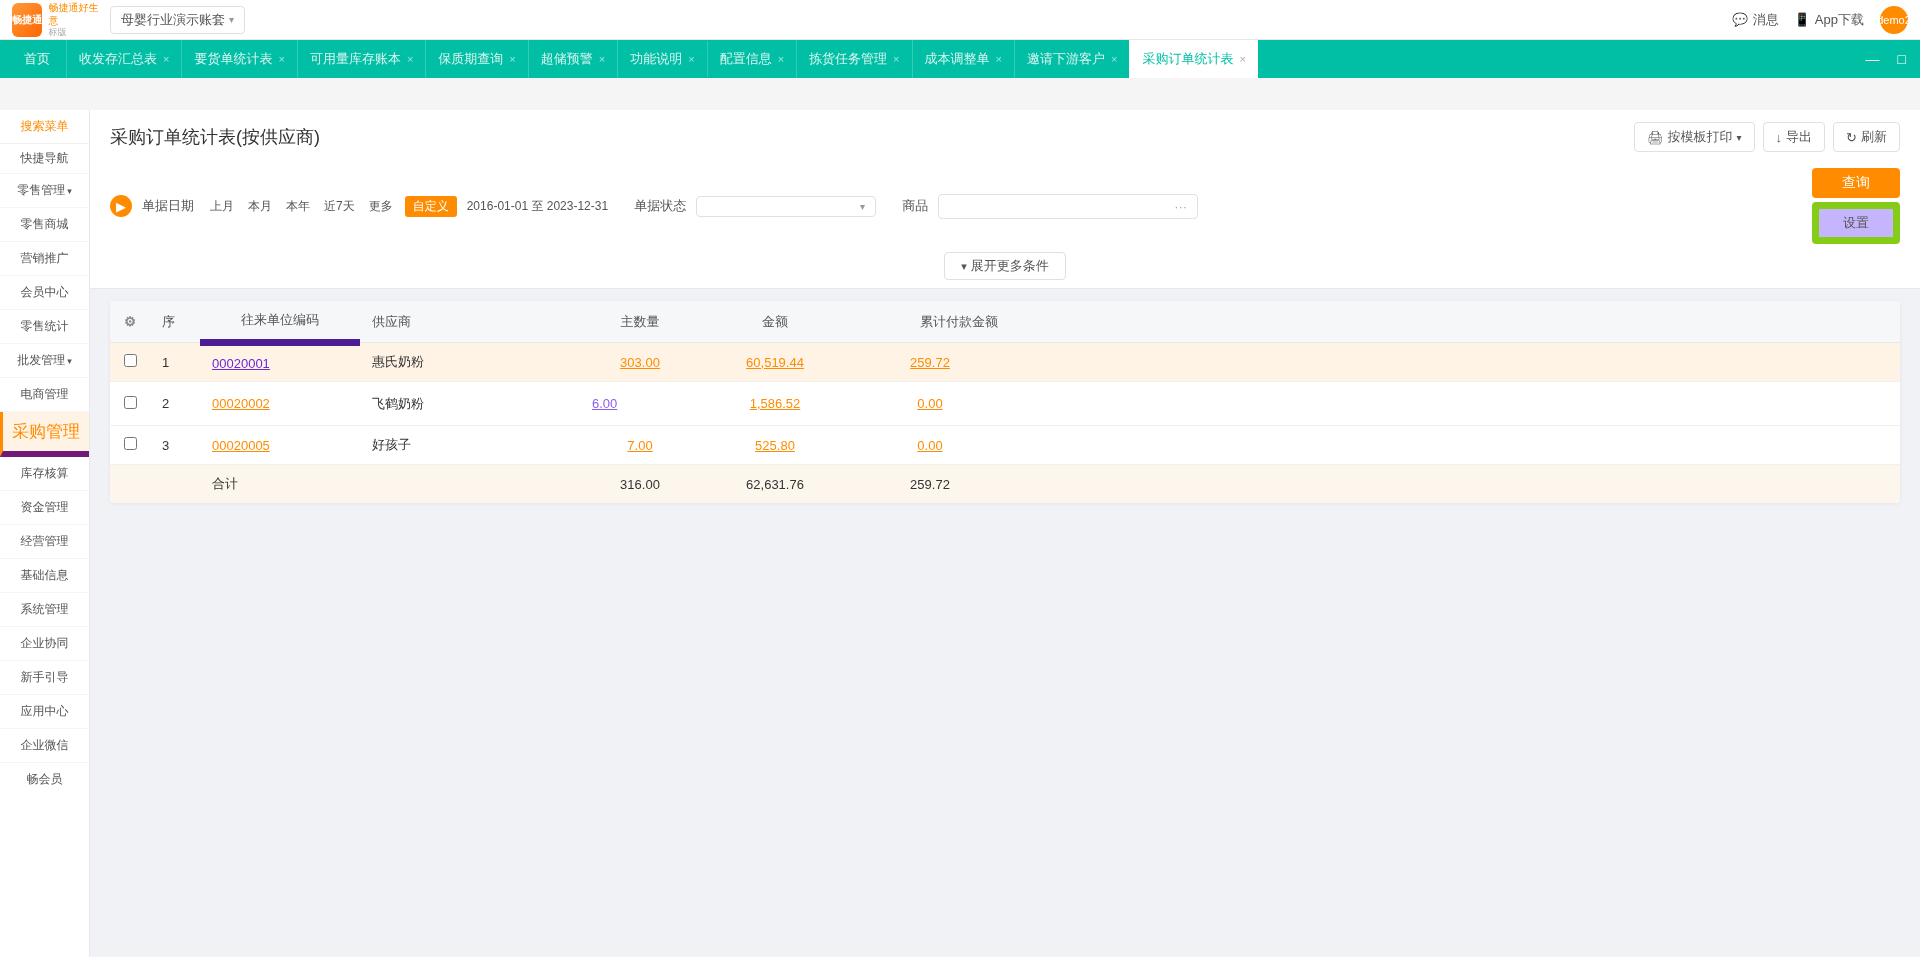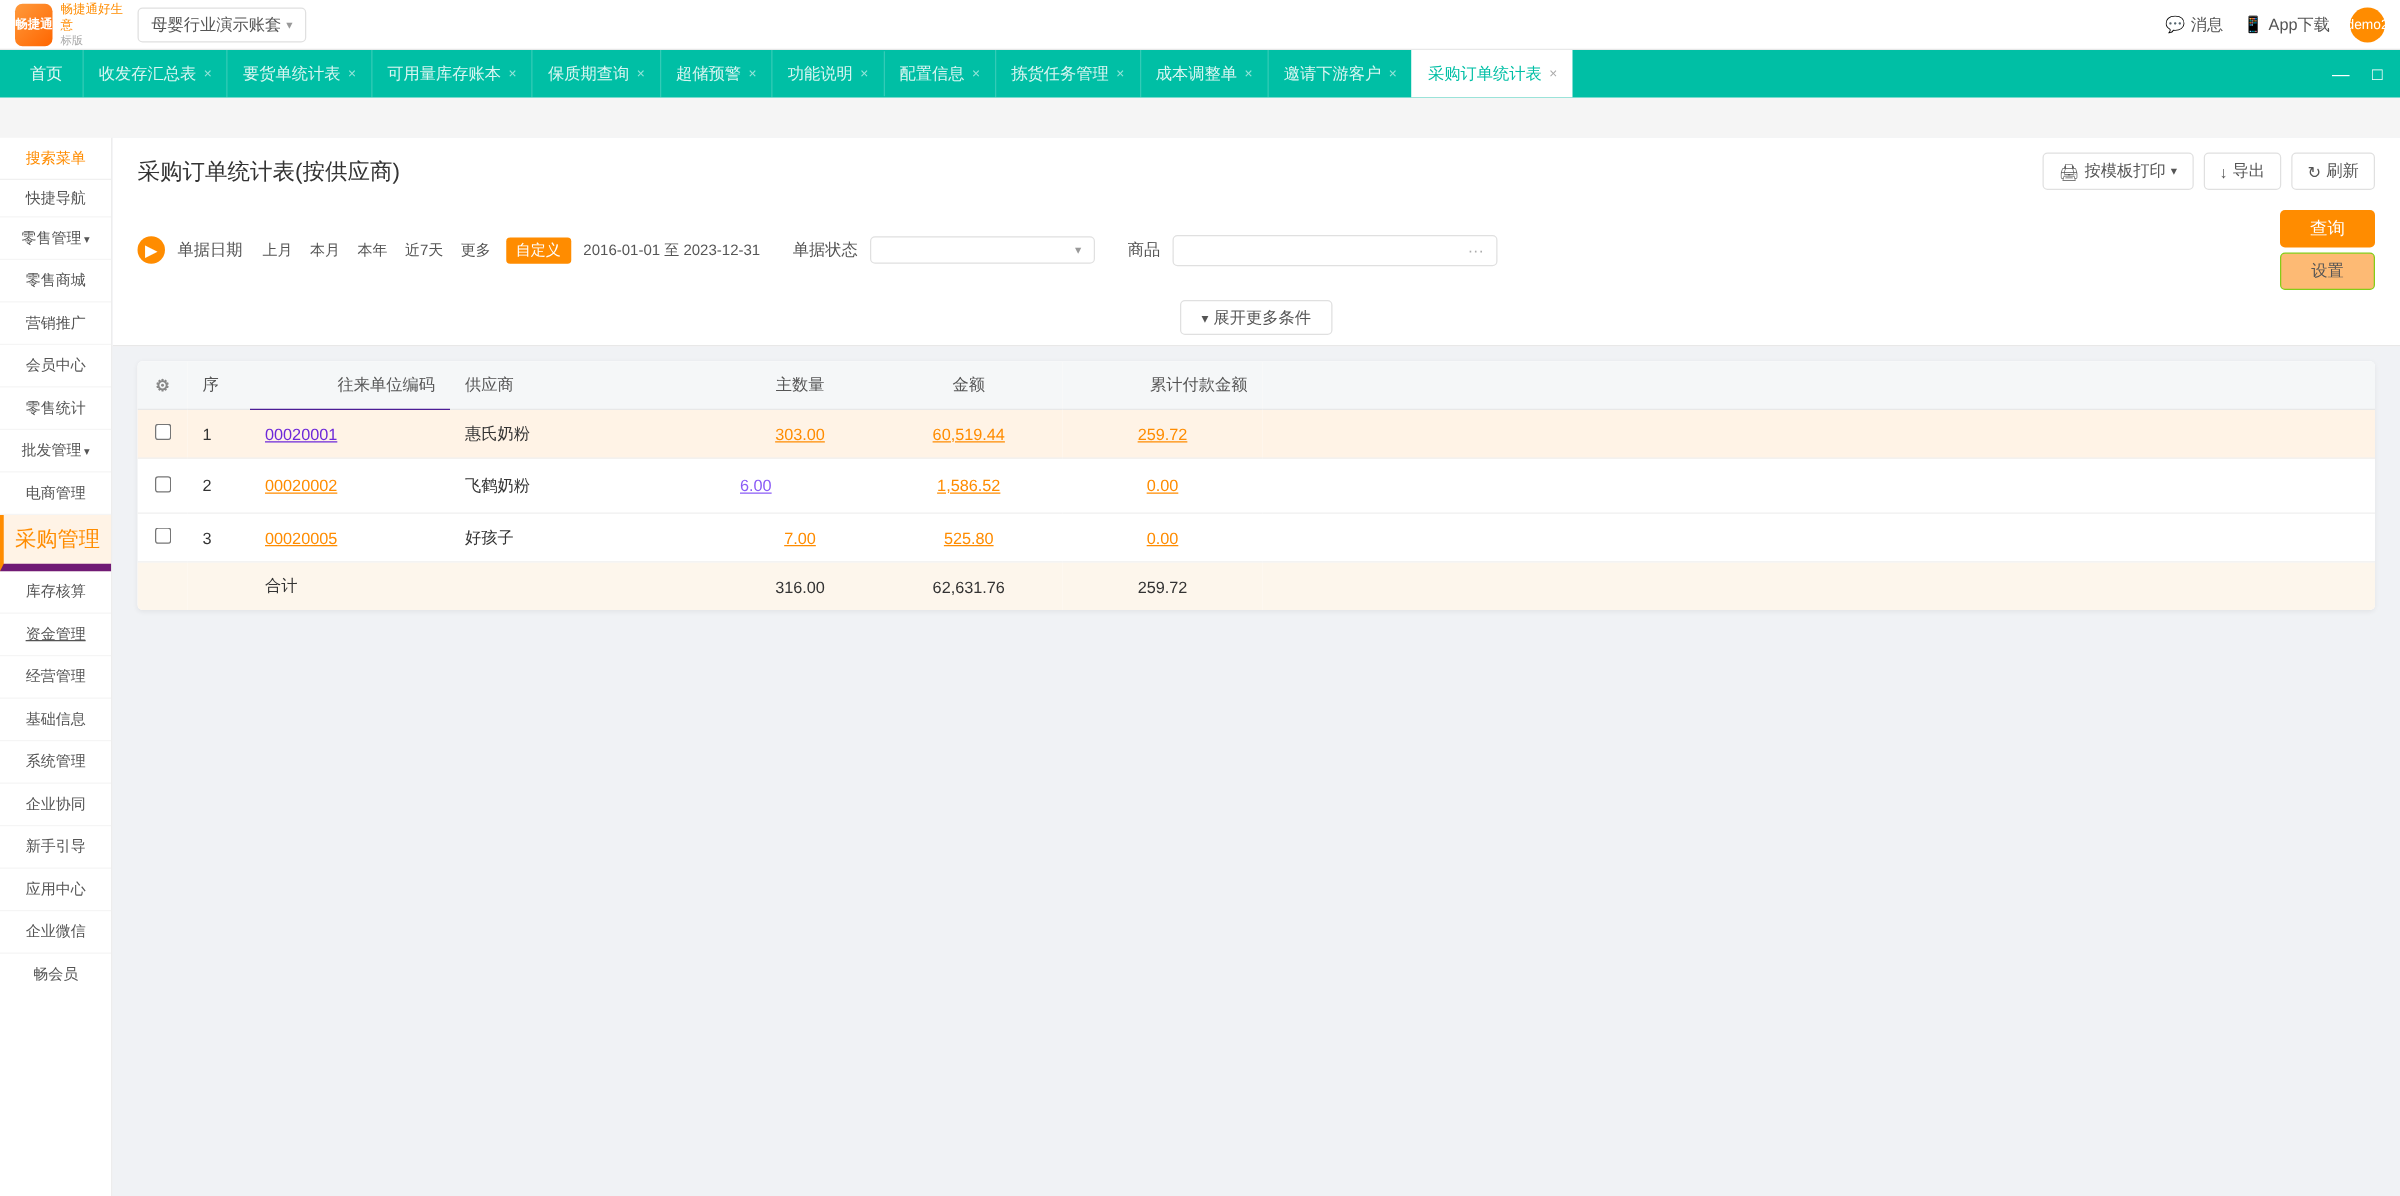--- a/index.html
+++ b/index.html
@@ -124,21 +124,21 @@
     </div>
     <div style="padding:8px 4px; text-align:center; font-size:12px; color:#555; cursor:pointer; border-bottom:1px solid #f5f5f5;">
       <span>电商管理</span>
     </div>
     <div style="padding:8px 4px; text-align:center; font-size:17px; color:#ff8c00; cursor:pointer; border-bottom:6px solid #701a75; border-left:3px solid #ff8c00; background:#fff3e6; font-weight:500;">
       <span>采购管理</span>
     </div>
     <div style="padding:8px 4px; text-align:center; font-size:12px; color:#555; cursor:pointer; border-bottom:1px solid #f5f5f5;">
       <span>库存核算</span>
     </div>
-    <div style="padding:8px 4px; text-align:center; font-size:12px; color:#555; cursor:pointer; border-bottom:1px solid #f5f5f5;text-decoration:underline;">
+    <div style="padding:8px 4px; text-align:center; font-size:12px; color:#555; cursor:pointer; border-bottom:1px solid #f5f5f5;">
       <span>资金管理</span>
     </div>
     <div style="padding:8px 4px; text-align:center; font-size:12px; color:#555; cursor:pointer; border-bottom:1px solid #f5f5f5;">
       <span>经营管理</span>
     </div>
     <div style="padding:8px 4px; text-align:center; font-size:12px; color:#555; cursor:pointer; border-bottom:1px solid #f5f5f5;">
       <span>基础信息</span>
     </div>
     <div style="padding:8px 4px; text-align:center; font-size:12px; color:#555; cursor:pointer; border-bottom:1px solid #f5f5f5;">
       <span>系统管理</span>
@@ -206,42 +206,42 @@
           </div>
 
           <span style="font-size:13px; color:#555; white-space:nowrap; margin-left:16px;">商品</span>
           <div style="display:flex; align-items:center; padding:4px 10px; border:1px solid #e0e0e0; border-radius:4px; min-width:260px; cursor:pointer; font-size:13px; color:#999; background:#fff;">
             <span style="flex:1;"></span>
             <span style="font-size:13px; color:#aaa;">···</span>
           </div>
 
           <div style="margin-left:auto; display:flex; flex-direction:column; gap:4px;">
             <button style="padding:6px 24px; background:#ff8c00; color:white; border:none; border-radius:4px; cursor:pointer; font-size:14px; font-weight:500;">查询</button>
-            <button style="padding:5px 24px; background:#fdba74; color:#555; border:1px solid #84cc16; border-radius:4px; cursor:pointer; font-size:13px;">设置</button>
+            <button style="padding:5px 24px; background:#c4b5fd; color:#555; border:7px solid #84cc16; border-radius:4px; cursor:pointer; font-size:13px;">设置</button>
           </div>
         </div>
 
         <div style="display:flex; justify-content:center; margin-top:8px;">
           <div style="display:flex; align-items:center; gap:4px; cursor:pointer; color:#555; font-size:13px; padding:4px 16px; border:1px solid #e0e0e0; border-radius:4px; background:#fff;">
             <span style="font-size:11px;">▾</span>
             <span>展开更多条件</span>
           </div>
         </div>
       </div>
     </div>
 
     <div style="flex:1; padding:12px 20px; overflow:auto;">
       <table style="width:100%; border-collapse:collapse; background:#fff; border-radius:4px; overflow:hidden; box-shadow:0 1px 4px rgba(0,0,0,0.06);">
         <thead>
           <tr style="background:#f5f7f8;">
             <th style="padding:10px 12px; text-align:center; font-size:13px; color:#888; border-bottom:1px solid #e8e8e8; width:40px;">
               <span>⚙</span>
             </th>
             <th style="padding:10px 12px; text-align:left; font-size:13px; color:#555; font-weight:500; border-bottom:1px solid #e8e8e8; width:50px;">序</th>
-            <th style="padding:10px 12px; text-align:right; font-size:13px; color:#555; font-weight:500; border-bottom:1px solid #4c1d95; width:160px;">往来单位编码</th>
+            <th style="padding:10px 12px; text-align:center; font-size:13px; color:#555; font-weight:500; border-bottom:7px solid #4c1d95; width:160px;">往来单位编码</th>
             <th style="padding:10px 12px; text-align:left; font-size:13px; color:#555; font-weight:500; border-bottom:1px solid #e8e8e8; width:220px;">供应商</th>
             <th style="padding:10px 12px; text-align:center; font-size:13px; color:#555; font-weight:500; border-bottom:1px solid #e8e8e8; width:120px;">主数量</th>
             <th style="padding:10px 12px; text-align:center; font-size:13px; color:#555; font-weight:500; border-bottom:1px solid #e8e8e8; width:150px;">金额</th>
             <th style="padding:10px 12px; text-align:right; font-size:13px; color:#555; font-weight:500; border-bottom:1px solid #e8e8e8; width:160px;">累计付款金额</th>
             <th style="border-bottom:1px solid #e8e8e8;"></th>
           </tr>
         </thead>
         <tbody id="table-body">
         <tr style="background: rgb(255, 243, 230);">
     <td style="padding:10px 12px; text-align:center; border-bottom:1px solid #f0f0f0;">

